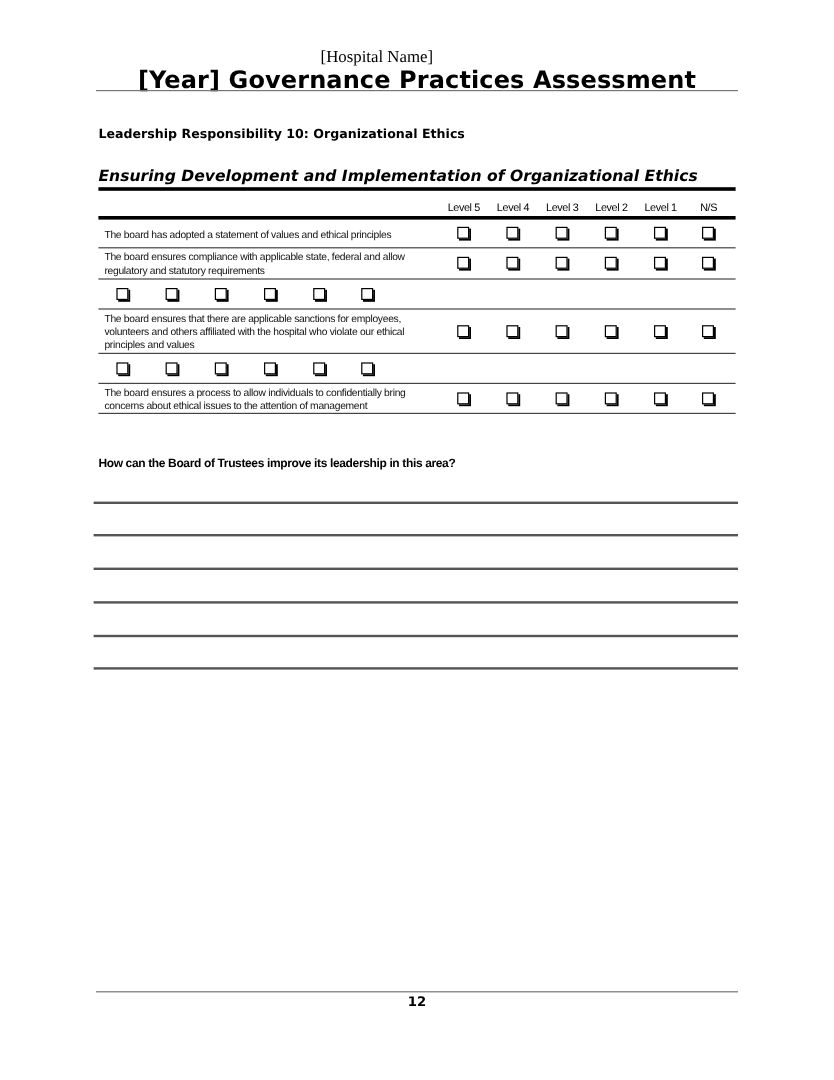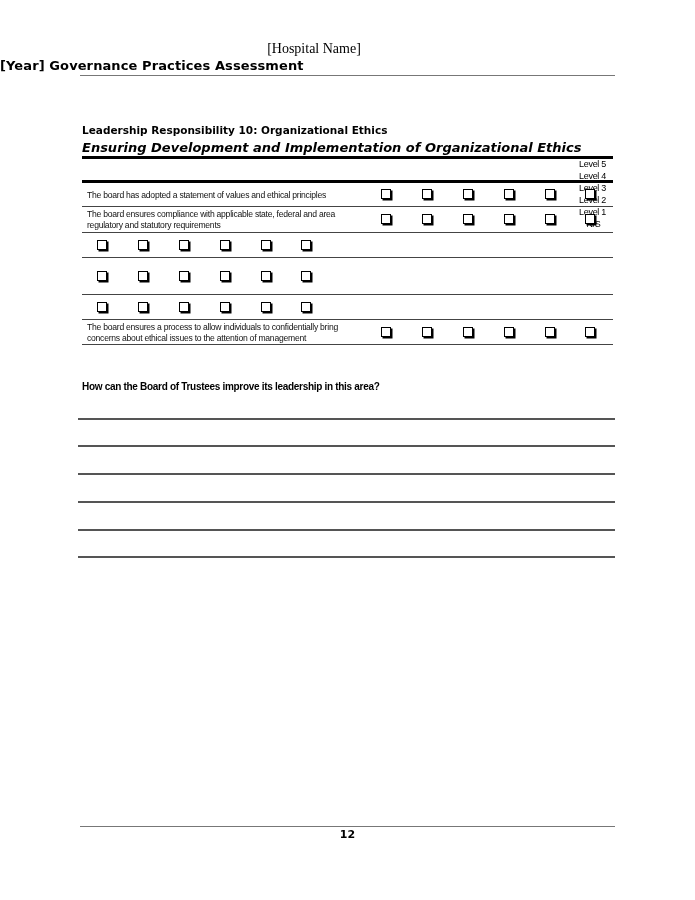--- a/index.html
+++ b/index.html
@@ -9,48 +9,48 @@
     body { position: relative; color: #000; font-family: "Liberation Sans", sans-serif; }
 
     .hospital-name {
       position: absolute; left: 0; width: 628px; top: 41px;
       text-align: center;
       font-family: "Liberation Serif", serif;
       font-size: 14px; line-height: 16px;
     }
     .doc-title {
       position: absolute; left: 0; width: 695px; top: 57px;
-      font-family: "DejaVu Sans", sans-serif;
-      font-weight: bold; font-size: 13px; line-height: 18px;
+      text-align: center;
+      font-family: "DejaVu Sans", sans-serif;
+      font-weight: bold; font-size: 20px; line-height: 18px;
       letter-spacing: 0.1px;
     }
     .header-rule {
       position: absolute; left: 80px; width: 535px; top: 75px; height: 0;
       border-top: 1px solid #777;
     }
 
     .section-heading {
-      position: absolute; left: 82px; top: 124px;
+      position: absolute; left: 82px; top: 106px;
       font-family: "DejaVu Sans", sans-serif;
       font-weight: bold; font-size: 10.5px; line-height: 13px;
     }
     .sub-heading {
       position: absolute; left: 82px; top: 142px;
       font-family: "DejaVu Sans", sans-serif;
       font-weight: bold; font-style: italic; font-size: 13px; line-height: 12px;
     }
 
     .assess-table {
       position: absolute; left: 82px; top: 156px; width: 531px;
     }
     .thick-rule { height: 3px; background: #000; }
     .table-header {
       height: 24px; display: flex; align-items: flex-end;
       border-bottom: 3px solid #000;
-      flex-direction: column;
     }
     .table-header .stmt-col { width: 284px; }
     .col-label {
       width: 41px; text-align: center;
       font-family: "Liberation Sans", sans-serif;
       font-size: 9px; line-height: 10px; padding-bottom: 2px;
       letter-spacing: -0.3px;
     }
     .col-label.ns { width: 39px; }
 
@@ -136,21 +136,21 @@
       </div>
     <div class="cell">
         <div class="chk"></div>
       </div>
     <div class="cell ns">
         <div class="chk"></div>
       </div>
   </div>
 
   <div class="row" style="height:26px">
-    <div class="stmt">The board ensures compliance with applicable state, federal and area regulatory and statutory requirements</div>
+    <div class="stmt">The board ensures compliance with applicable state, federal and allow regulatory and statutory requirements</div>
     <div class="cell">
         <div class="chk"></div>
       </div>
     <div class="cell">
         <div class="chk"></div>
       </div>
     <div class="cell">
         <div class="chk"></div>
       </div>
     <div class="cell">
@@ -179,20 +179,21 @@
       </div>
     <div class="cell">
         <div class="chk"></div>
       </div>
     <div class="cell ns">
         <div class="chk"></div>
       </div>
   </div>
 
   <div class="row" style="height:37px">
+    <div class="stmt">The board ensures that there are applicable sanctions for employees, volunteers and others affiliated with the hospital who violate our ethical principles and values</div>
     <div class="cell">
         <div class="chk"></div>
       </div>
     <div class="cell">
         <div class="chk"></div>
       </div>
     <div class="cell">
         <div class="chk"></div>
       </div>
     <div class="cell">

